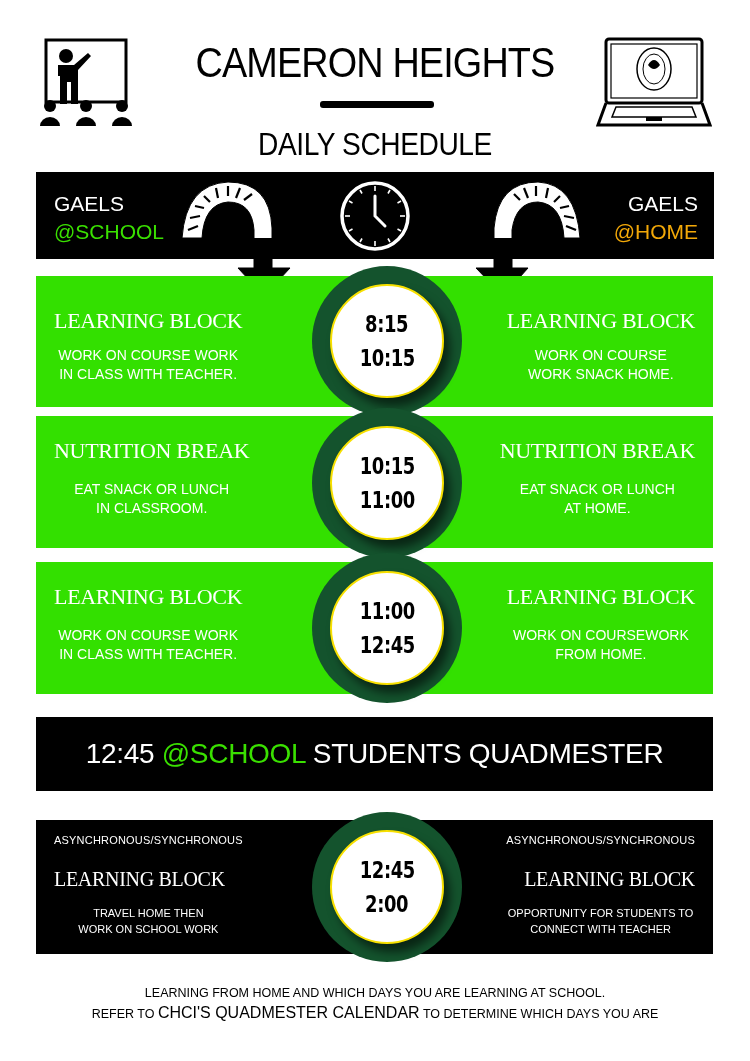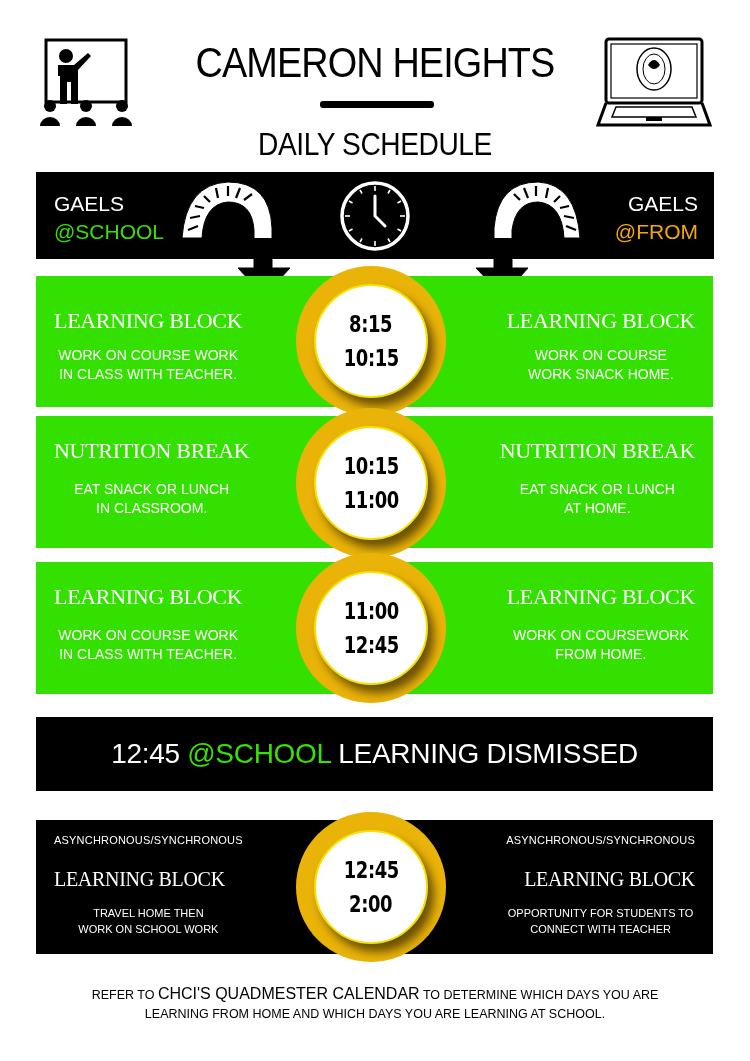--- a/index.html
+++ b/index.html
@@ -30,21 +30,21 @@
   .block.black { background: #000; padding-left: 18px; }
   .side { position: absolute; color: #fff; }
   .side.left { left: 18px; text-align: left; }
   .side.right { right: 18px; text-align: right; }
   .side .heading { font-size: 22px; letter-spacing: -0.3px; white-space: nowrap; font-family: Liberation Serif, serif; }
   .side .desc { font-size: 14px; line-height: 19px; margin-top: 12px; white-space: pre-line; text-align: center; }
   .side .kicker { font-size: 11px; letter-spacing: 0.2px; margin-bottom: 22px; white-space: nowrap; }
   .side .desc.small { font-size: 11px; line-height: 16px; margin-top: 14px; }
 
   
-  .time-ring { position: absolute; width: 150px; height: 150px; border-radius: 50%; background: #eab308; left: 296px; text-decoration: underline; }
+  .time-ring { position: absolute; width: 150px; height: 150px; border-radius: 50%; background: #14532d; left: 312px; text-decoration: underline; }
   .time-face { position: absolute; left: 18px; top: 18px; width: 114px; height: 114px; border-radius: 50%; background: #fff; border: 2px solid #f8e000; box-shadow: 6px 8px 10px rgba(0,0,0,0.55); display: flex; flex-direction: column; align-items: center; justify-content: center; }
   .time-face span { font-family: "DejaVu Sans", sans-serif; font-weight: bold; font-size: 23px; line-height: 34px; transform: scaleX(0.78); letter-spacing: -0.5px; }
 
   .dismiss-bar { left: 36px; top: 717px; width: 677px; height: 74px; background: #000; color: #fff; text-align: center; font-size: 28px; line-height: 74px; letter-spacing: -0.3px; }
   .dismiss-bar .accent { color: #3ae000; }
 
   .footer { left: 0; width: 750px; top: 984px; text-align: center; font-size: 12.5px; line-height: 19px; }
   .footer .emph { font-size: 16px; }
 </style>
 </head>
@@ -77,21 +77,21 @@
   <rect x="50" y="82" width="16" height="4" fill="#000"></rect>
 </svg>
 
 <div class="abs banner"></div>
 <div class="abs banner-left">
   <div>GAELS</div>
   <div style="color:#3ae000">@SCHOOL</div>
 </div>
 <div class="abs banner-right">
   <div>GAELS</div>
-  <div style="color:#f2a808">@FROM</div>
+  <div style="color:#f2a808">@HOME</div>
 </div>
 
 <svg class="abs clock-icon" viewBox="0 0 76 76">
   <circle cx="38" cy="38" r="33" fill="none" stroke="#fff" stroke-width="3.5"></circle>
   <g stroke="#fff" stroke-width="1.6">
     <line x1="38" y1="8" x2="38" y2="13"></line>
       <line x1="38" y1="63" x2="38" y2="68"></line>
     <line x1="8" y1="38" x2="13" y2="38"></line>
       <line x1="63" y1="38" x2="68" y2="38"></line>
     <line x1="53" y1="12" x2="51" y2="15.5"></line>
@@ -191,21 +191,21 @@
 <div class="time-ring" style="top:553px;">
   <div class="time-face">
     <span>11:00</span>
     <span>12:45</span>
   </div>
 </div>
 
 <div class="abs dismiss-bar">
   <span>12:45</span>
   <span class="accent">@SCHOOL</span>
-  <span>LEARNING DISMISSED</span>
+  <span>STUDENTS QUADMESTER</span>
 </div>
 
 <div class="block black" style="top:820px;height:134px;">
   <div class="side left" style="top:14px;">
     <div class="kicker">ASYNCHRONOUS/SYNCHRONOUS</div>
     <div class="heading" style="font-size:20px">LEARNING BLOCK</div>
     <div class="desc small">TRAVEL HOME THEN
 WORK ON SCHOOL WORK</div>
   </div>
   <div class="side right" style="top:14px;">
@@ -216,17 +216,17 @@
   </div>
 </div>
 <div class="time-ring" style="top:812px;">
   <div class="time-face">
     <span>12:45</span>
     <span>2:00</span>
   </div>
 </div>
 
 <div class="abs footer">
+  <div>LEARNING FROM HOME AND WHICH DAYS YOU ARE LEARNING AT SCHOOL.</div>
   <div>
     <span>REFER TO </span><span class="emph">CHCI'S QUADMESTER CALENDAR</span><span> TO DETERMINE WHICH DAYS YOU ARE</span>
   </div>
-  <div>LEARNING FROM HOME AND WHICH DAYS YOU ARE LEARNING AT SCHOOL.</div>
 </div>
 
 </body></html>

